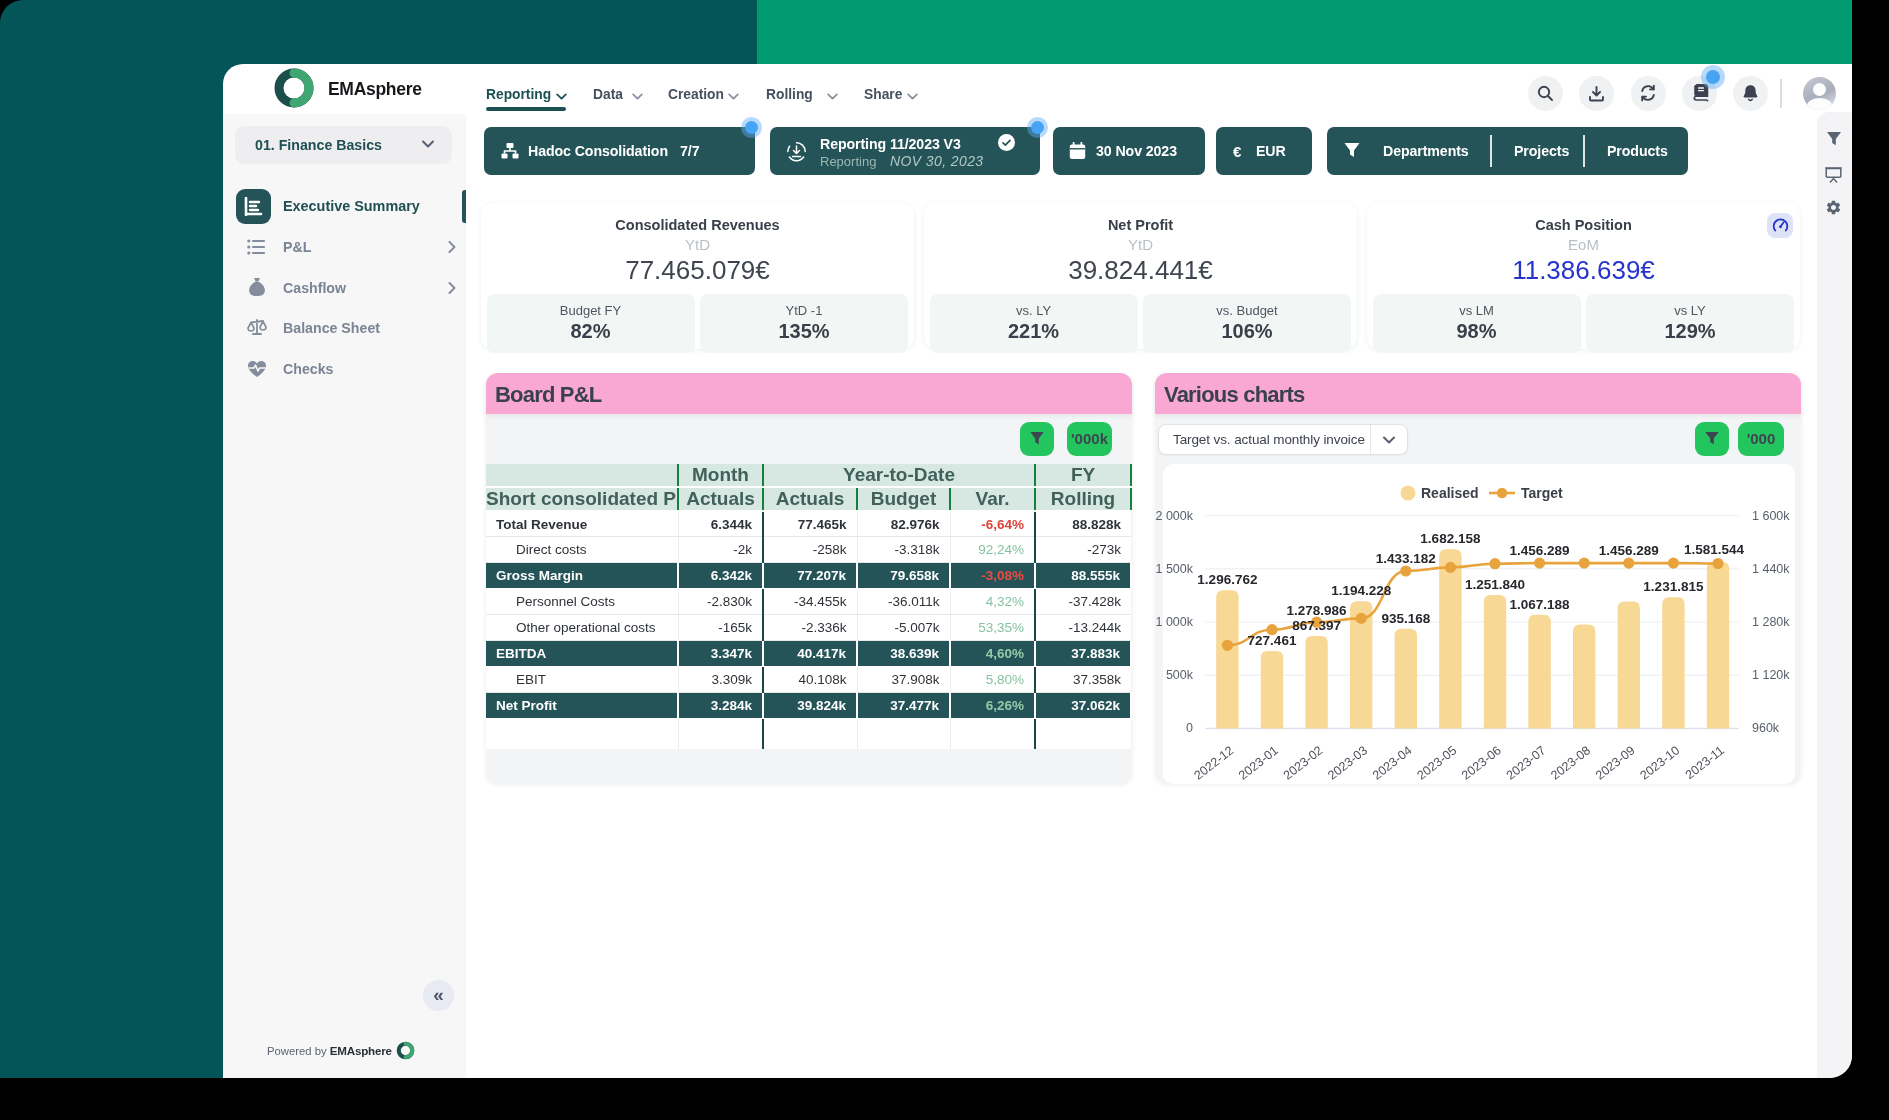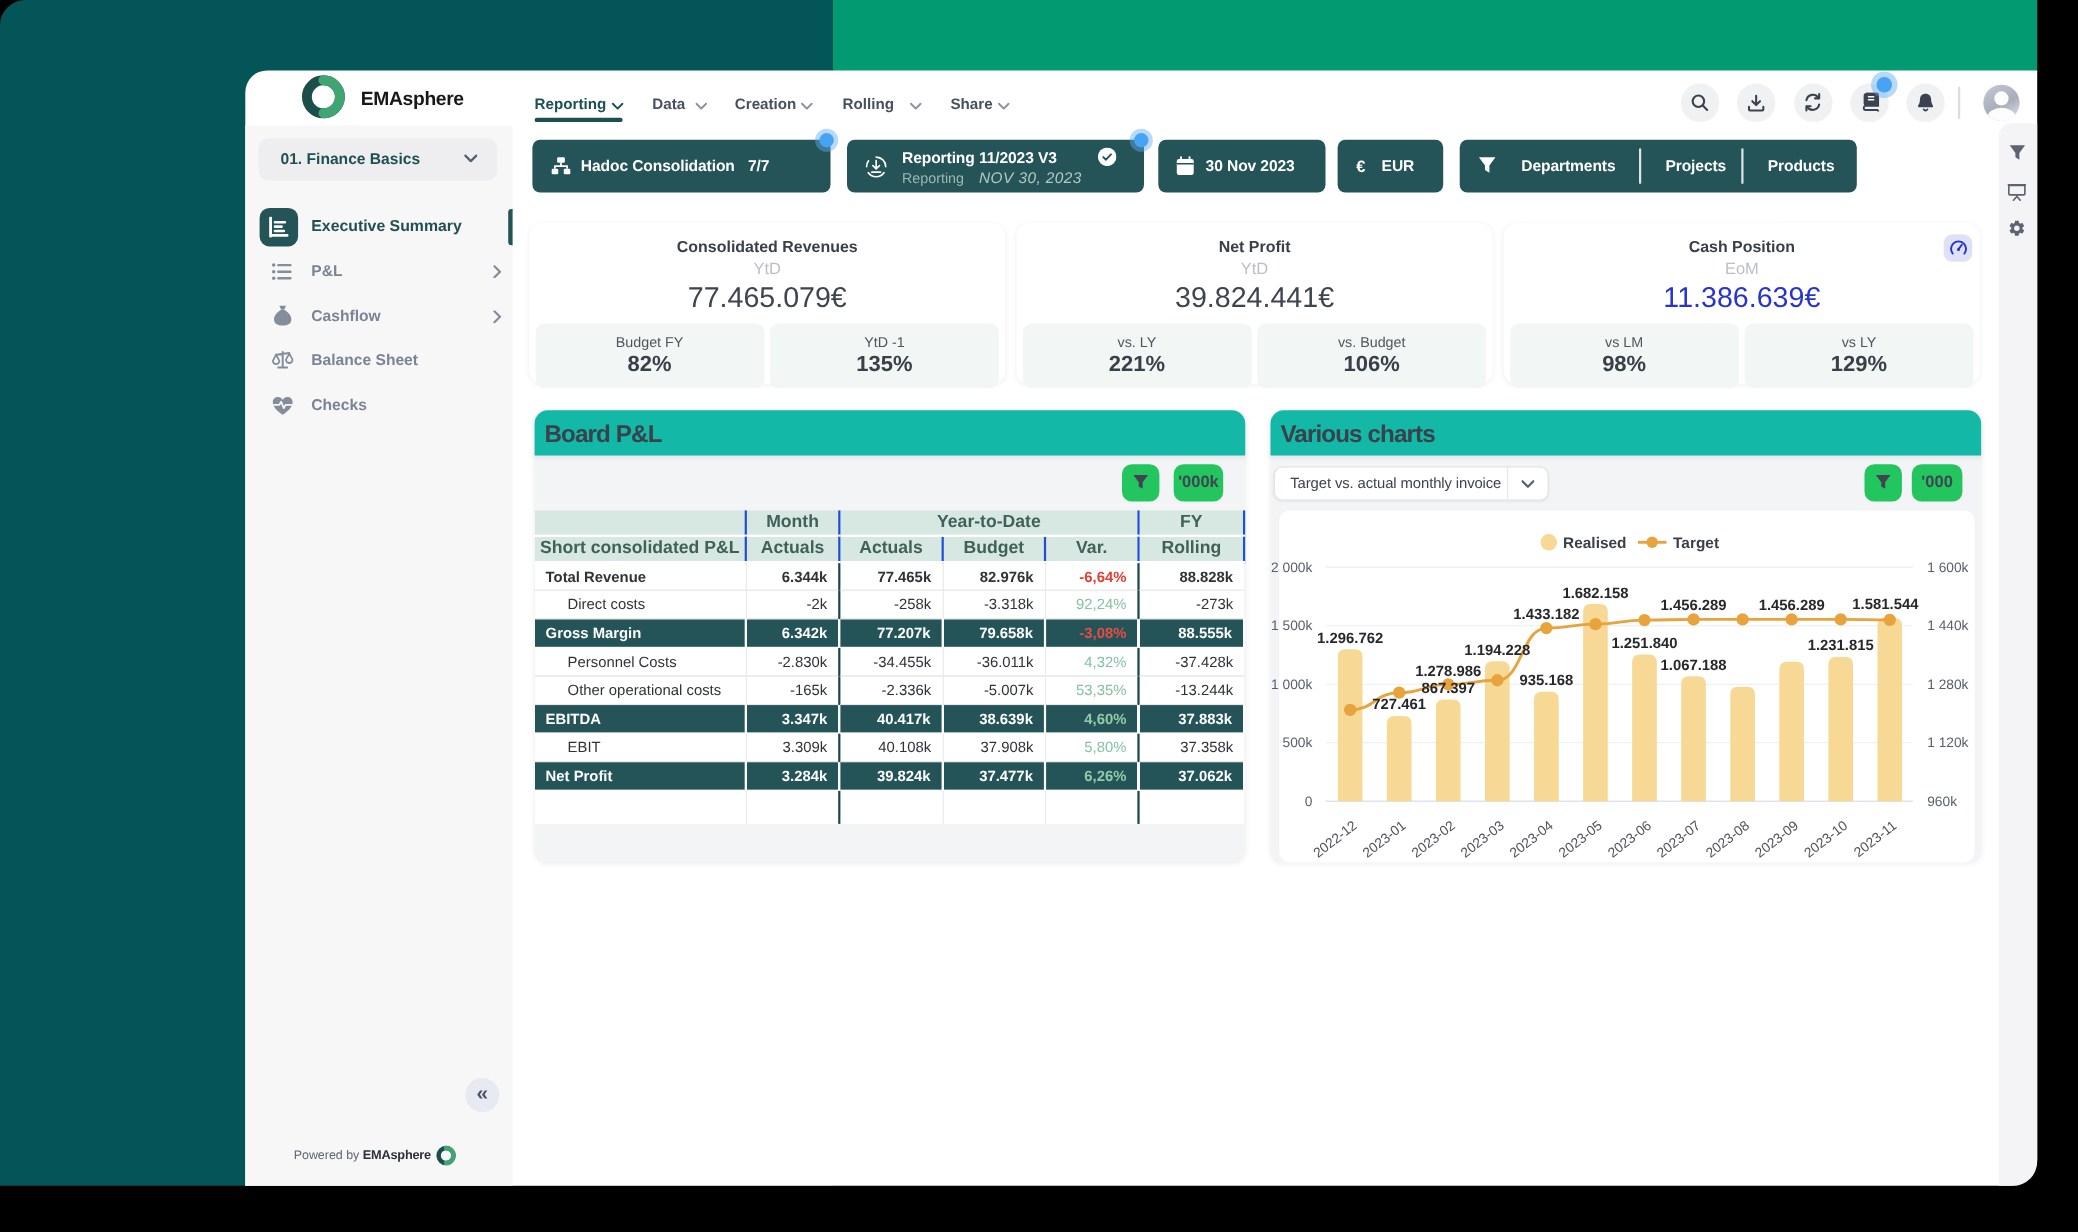--- a/index.html
+++ b/index.html
@@ -19,28 +19,28 @@
 .chiptxt { font-size:14.2px; font-weight:bold; color:#fff; letter-spacing:-0.1px; }
 
 .kpi { position:absolute; top:203px; height:146px; width:433px; background:#fff; border-radius:12px; box-shadow:0 1px 5px rgba(40,50,60,0.08); }
 .kpi .t { position:absolute; top:14px; left:0; right:0; text-align:center; font-size:14.5px; font-weight:bold; color:#394049; }
 .kpi .s { position:absolute; top:33px; left:0; right:0; text-align:center; font-size:15px; color:#b9bfc7; }
 .kpi .v { position:absolute; top:52px; left:0; right:0; text-align:center; font-size:26px; font-weight:normal; color:#3f454f; }
 .kpi .box { position:absolute; top:91px; width:208px; height:59px; background:#f2f6f5; border-radius:8px; text-align:center; }
 .kpi .box .bl { margin-top:9px; font-size:13px; color:#4e565f; }
 .kpi .box .bv { margin-top:2px; font-size:20px; font-weight:bold; color:#394049; }
 .bigcard { position:absolute; top:373px; height:411px; background:#f3f4f5; border-radius:12px; box-shadow:0 1px 5px rgba(40,50,60,0.08); }
-.cardtitle { position:absolute; left:0; top:0; right:0; height:41px; background:#14b8a6; border-radius:12px 12px 0 0; box-shadow:0 2px 4px rgba(30,40,50,0.07); }
+.cardtitle { position:absolute; left:0; top:0; right:0; height:41px; background:#f9a8d4; border-radius:12px 12px 0 0; box-shadow:0 2px 4px rgba(30,40,50,0.07); }
 .cardtitle span { position:absolute; left:9px; top:9px; font-size:22px; font-weight:600; color:#3a414c; letter-spacing:-0.8px; }
 .toolbtn { position:absolute; top:49px; height:34px; background:#22c55e; border-radius:9px; color:#3f4550; font-size:15px; font-weight:bold; text-align:center; line-height:34px; }
 
 #pnl { border-collapse:collapse; table-layout:fixed; width:645px; font-size:13.5px; color:#2f3338; }
 #pnl td { height:25.9px; padding:0; border-right:1px solid #ececec; border-bottom:1px solid #e7e7e7; background:#fff; overflow:hidden; white-space:nowrap; }
 #pnl td:last-child { border-right:none; }
-#pnl .h1 td, #pnl .h2 td { background:#d7e7e1; color:#40615a; font-weight:bold; border-right:2px solid #1d4ed8; border-bottom:2px solid #fff; font-size:16px; }
+#pnl .h1 td, #pnl .h2 td { background:#d7e7e1; color:#40615a; font-weight:bold; border-right:2px solid #15803d; border-bottom:2px solid #fff; font-size:19px; }
 #pnl .h1 td { height:23px; }
 #pnl .h2 td { height:24px; }
 #pnl .c { text-align:center; }
 #pnl .lab { padding-left:10px; font-weight:bold; }
 #pnl .ind { padding-left:30px; font-weight:normal; }
 #pnl .n { text-align:right; padding-right:10px; }
 #pnl .bold td { font-weight:bold; }
 #pnl .dark td { background:#245457; color:#fff; font-weight:bold; border-right:2px solid #fff; border-bottom:1px solid #fff; }
 #pnl .red { color:#e04038; font-weight:bold; }
 #pnl .dark td.red2 { color:#ea4b42; }

